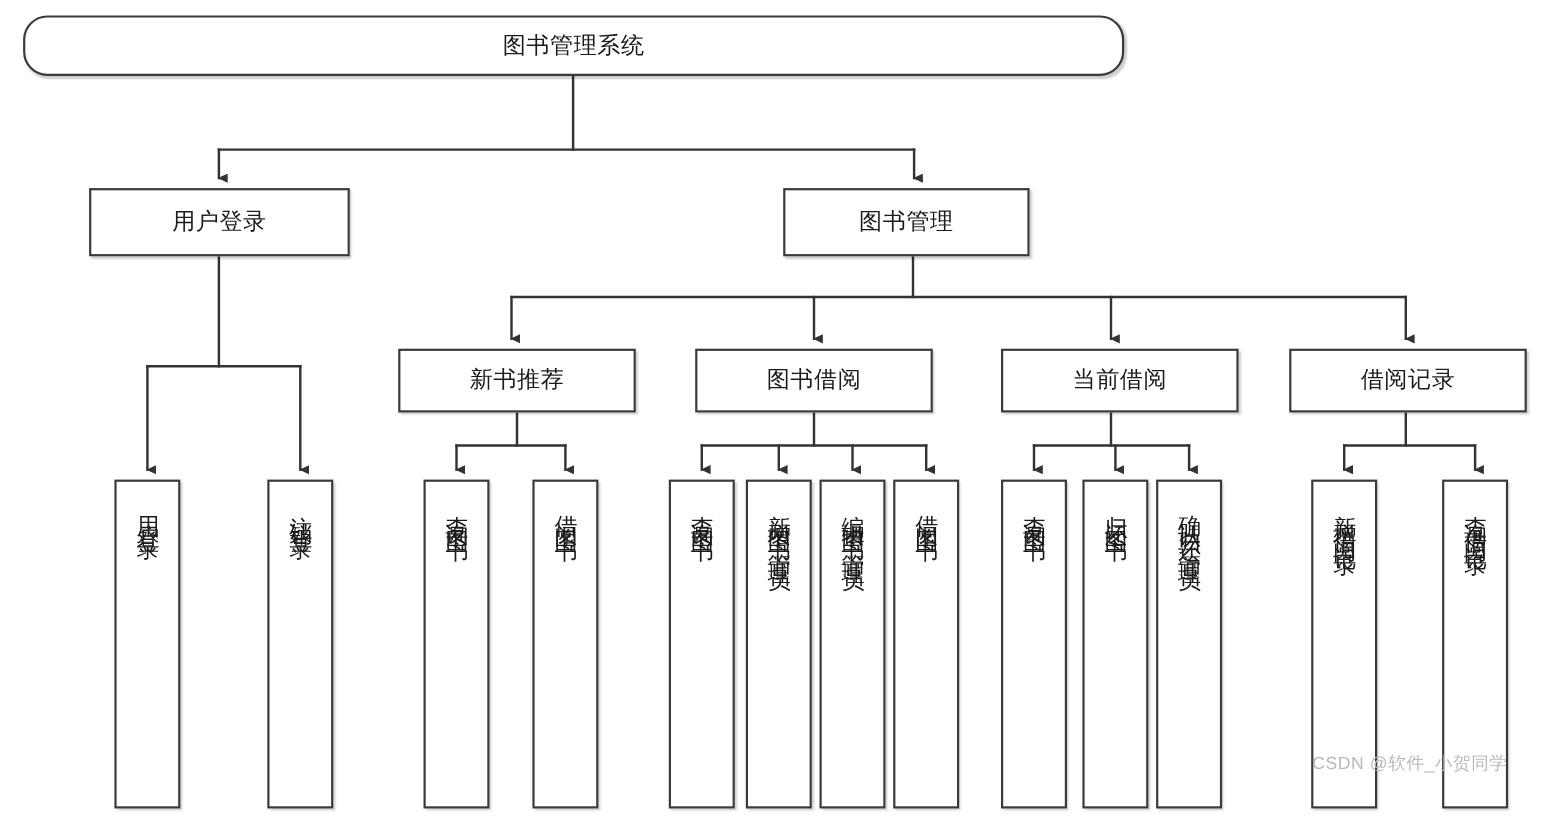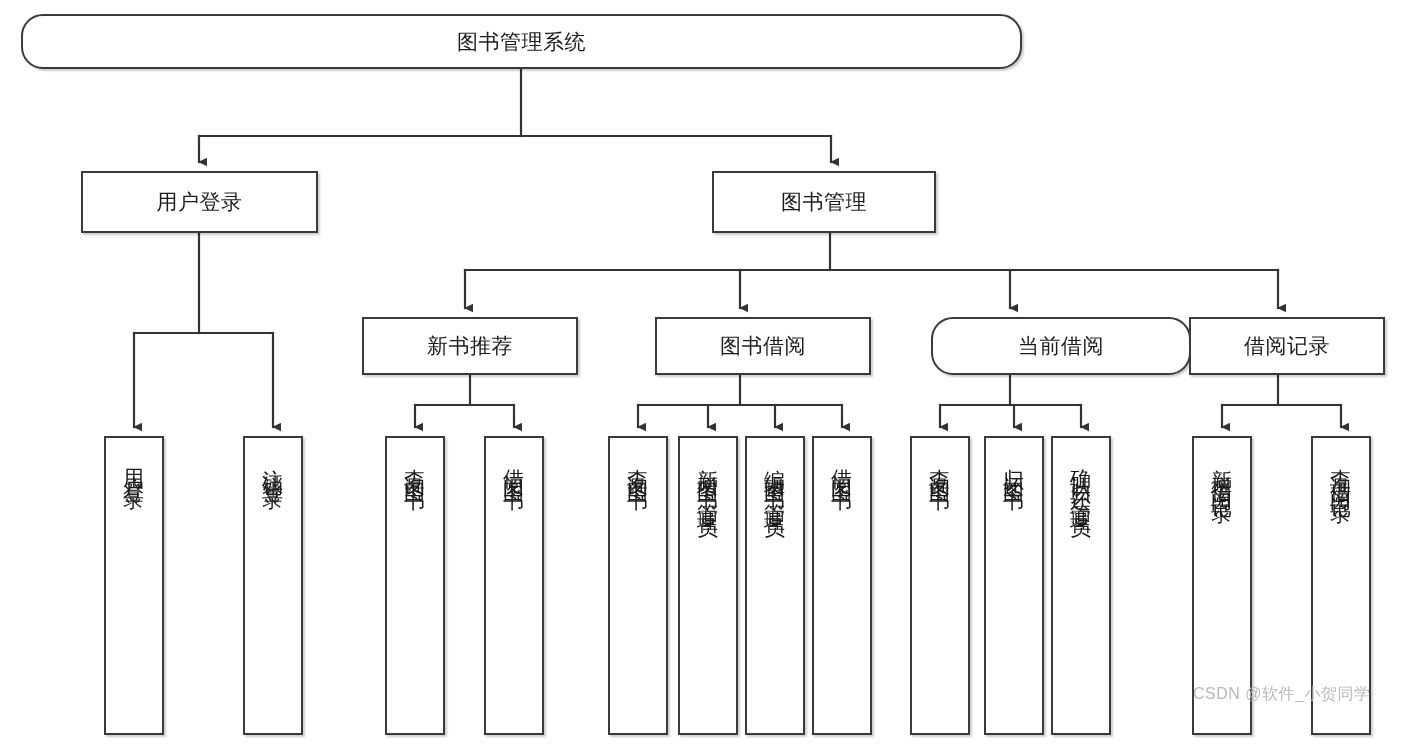--- a/index.html
+++ b/index.html
@@ -141,27 +141,27 @@
   <div class="node-box" style="left: 81px; top: 171px; width: 237px; height: 62px;">
     <span class="node-label-h">用户登录</span>
   </div>
   <div class="node-box" style="left: 712px; top: 171px; width: 224px; height: 62px;">
     <span class="node-label-h">图书管理</span>
   </div>
 
   <div class="node-box" style="left: 362px; top: 317px; width: 216px; height: 58px;">
     <span class="node-label-h">新书推荐</span>
   </div>
-  <div class="node-box" style="left: 632px; top: 317px; width: 216px; height: 58px; margin-left: 23px;">
+  <div class="node-box" style="left: 632px; top: 317px; width: 216px; height: 58px;">
     <span class="node-label-h">图书借阅</span>
   </div>
-  <div class="node-box" style="left: 931px; top: 317px; width: 260px; height: 58px; border-radius: 22px;">
+  <div class="node-box" style="left: 910px; top: 317px; width: 216px; height: 58px;">
     <span class="node-label-h">当前借阅</span>
   </div>
-  <div class="node-box" style="left: 1172px; top: 317px; width: 196px; height: 58px; margin-left: 17px;">
+  <div class="node-box" style="left: 1172px; top: 317px; width: 216px; height: 58px;">
     <span class="node-label-h">借阅记录</span>
   </div>
 
   <div class="node-box vert" style="left: 104px; top: 436px; width: 60px; height: 299px;">
     <span class="node-label-v">用户登录</span>
   </div>
   <div class="node-box vert" style="left: 243px; top: 436px; width: 60px; height: 299px;">
     <span class="node-label-v">注销登录</span>
   </div>
   <div class="node-box vert" style="left: 385px; top: 436px; width: 60px; height: 299px;">

